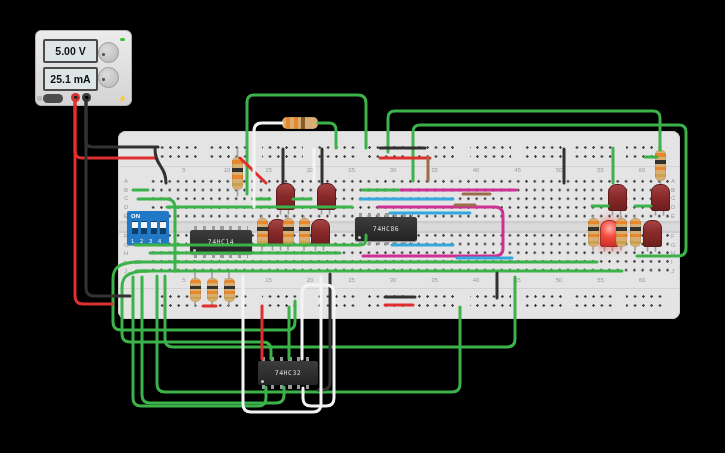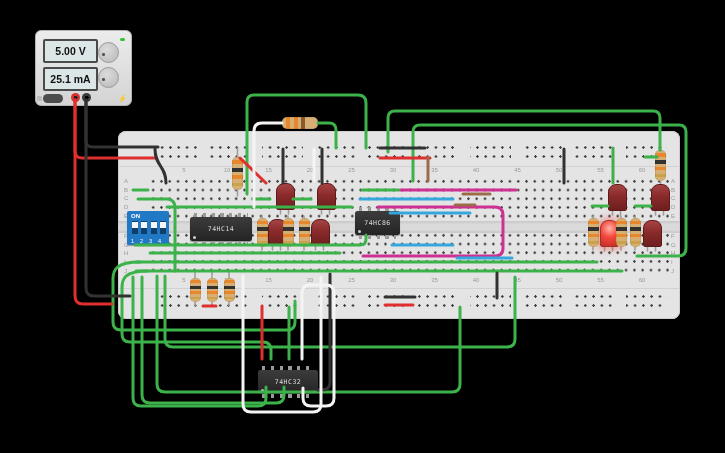--- a/index.html
+++ b/index.html
@@ -168,29 +168,29 @@
       <div class="dip-slot">
           <div class="dip-handle"></div>
         </div>
       <div class="dip-slot">
           <div class="dip-handle"></div>
         </div>
     </div>
     <div class="dip-nums">1 2 3 4</div>
   </div>
 
-  <div class="ic" style="left:190px;top:217px;width:62px">
+  <div class="ic" style="left:190px;top:230px;width:62px">
     <span class="ic-label">74HC14</span>
       <span class="ic-dot"></span>
     </div>
-  <div class="ic" style="left:355px;top:211px;width:45px">
+  <div class="ic" style="left:355px;top:217px;width:62px">
     <span class="ic-label">74HC86</span>
       <span class="ic-dot"></span>
     </div>
-  <div class="ic" style="left:258px;top:370px;width:60px">
+  <div class="ic" style="left:258px;top:361px;width:60px">
     <span class="ic-label">74HC32</span>
       <span class="ic-dot"></span>
     </div>
 
   <div class="led led-off" style="left:276px;top:183px"></div>
   <div class="led led-off" style="left:317px;top:183px"></div>
   <div class="led led-off" style="left:268px;top:219px"></div>
   <div class="led led-off" style="left:311px;top:219px"></div>
   <div class="led led-off" style="left:608px;top:184px"></div>
   <div class="led led-off" style="left:651px;top:184px"></div>

